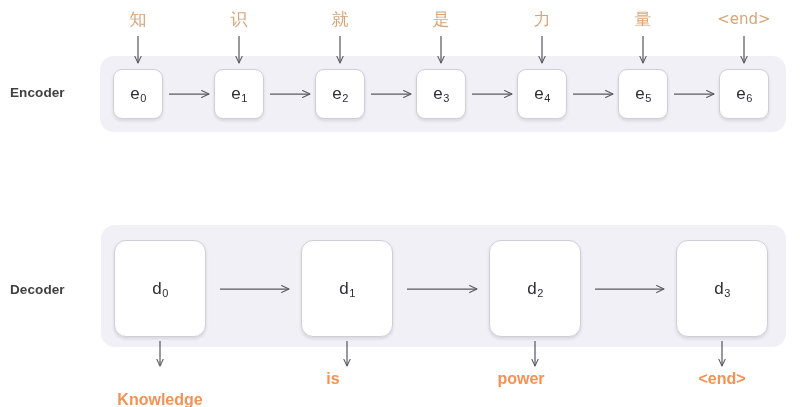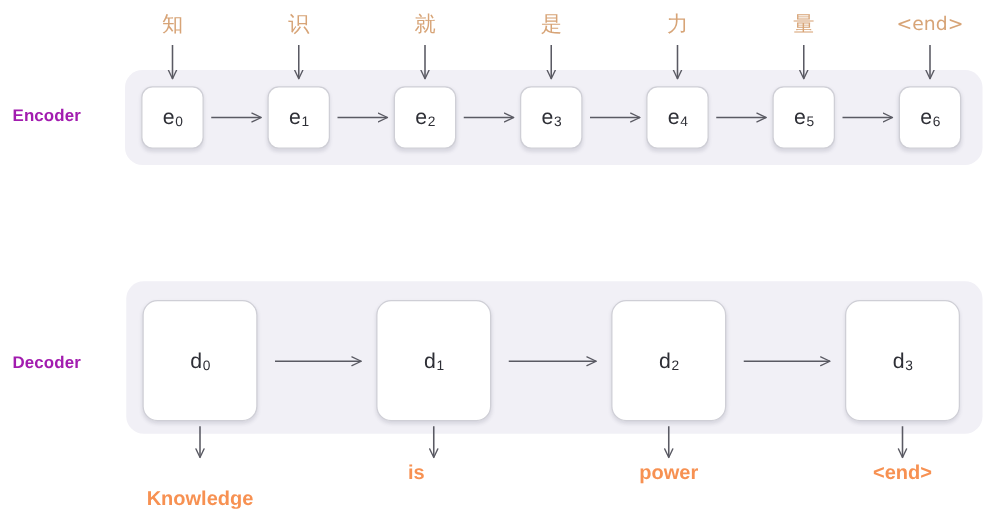--- a/index.html
+++ b/index.html
@@ -17,21 +17,21 @@
     position: relative;
     width: 800px;
     height: 407px;
   }
 
   
   .row-label {
     position: absolute;
     font-size: 13.5px;
     font-weight: bold;
-    color: #a21caf;
+    color: #404040;
     letter-spacing: 0.1px;
     white-space: nowrap;
   }
   #encoder-label { left: 10px; top: 85px; }
   #decoder-label { left: 10px; top: 282px; }
 
   
   .panel {
     position: absolute;
     background: #f1f0f6;
@@ -180,21 +180,21 @@
       <div class="cell dec" style="left: 489px;">
         <span>d</span>
         <span class="sub">2</span>
       </div>
       <div class="cell dec" style="left: 676px;">
         <span>d</span>
         <span class="sub">3</span>
       </div>
       <div class="out-word" style="left: 160px; margin-top: 21px;">Knowledge</div>
       <div class="out-word" style="left: 333px;">is</div>
-      <div class="out-word" style="left: 535px;">power</div>
+      <div class="out-word" style="left: 521px;">power</div>
       <div class="out-word" style="left: 722px;">&lt;end&gt;</div>
     </div>
 
   <svg id="arrow-layer" viewBox="0 0 800 407" xmlns="http://www.w3.org/2000/svg">
     <defs>
       <marker id="ahead" viewBox="0 0 10 10" refX="9" refY="5" markerWidth="7" markerHeight="7" orient="auto-start-reverse">
         <path d="M 0.5 1 L 9 5 L 0.5 9" fill="none" stroke="#5a5a63" stroke-width="1.2" stroke-linecap="round" stroke-linejoin="round"></path>
       </marker>
       <marker id="ahead-v" viewBox="0 0 10 10" refX="9" refY="5" markerWidth="6.5" markerHeight="6.5" orient="auto-start-reverse">
         <path d="M 0.5 1 L 9 5 L 0.5 9" fill="none" stroke="#5a5a63" stroke-width="1.3" stroke-linecap="round" stroke-linejoin="round"></path>

